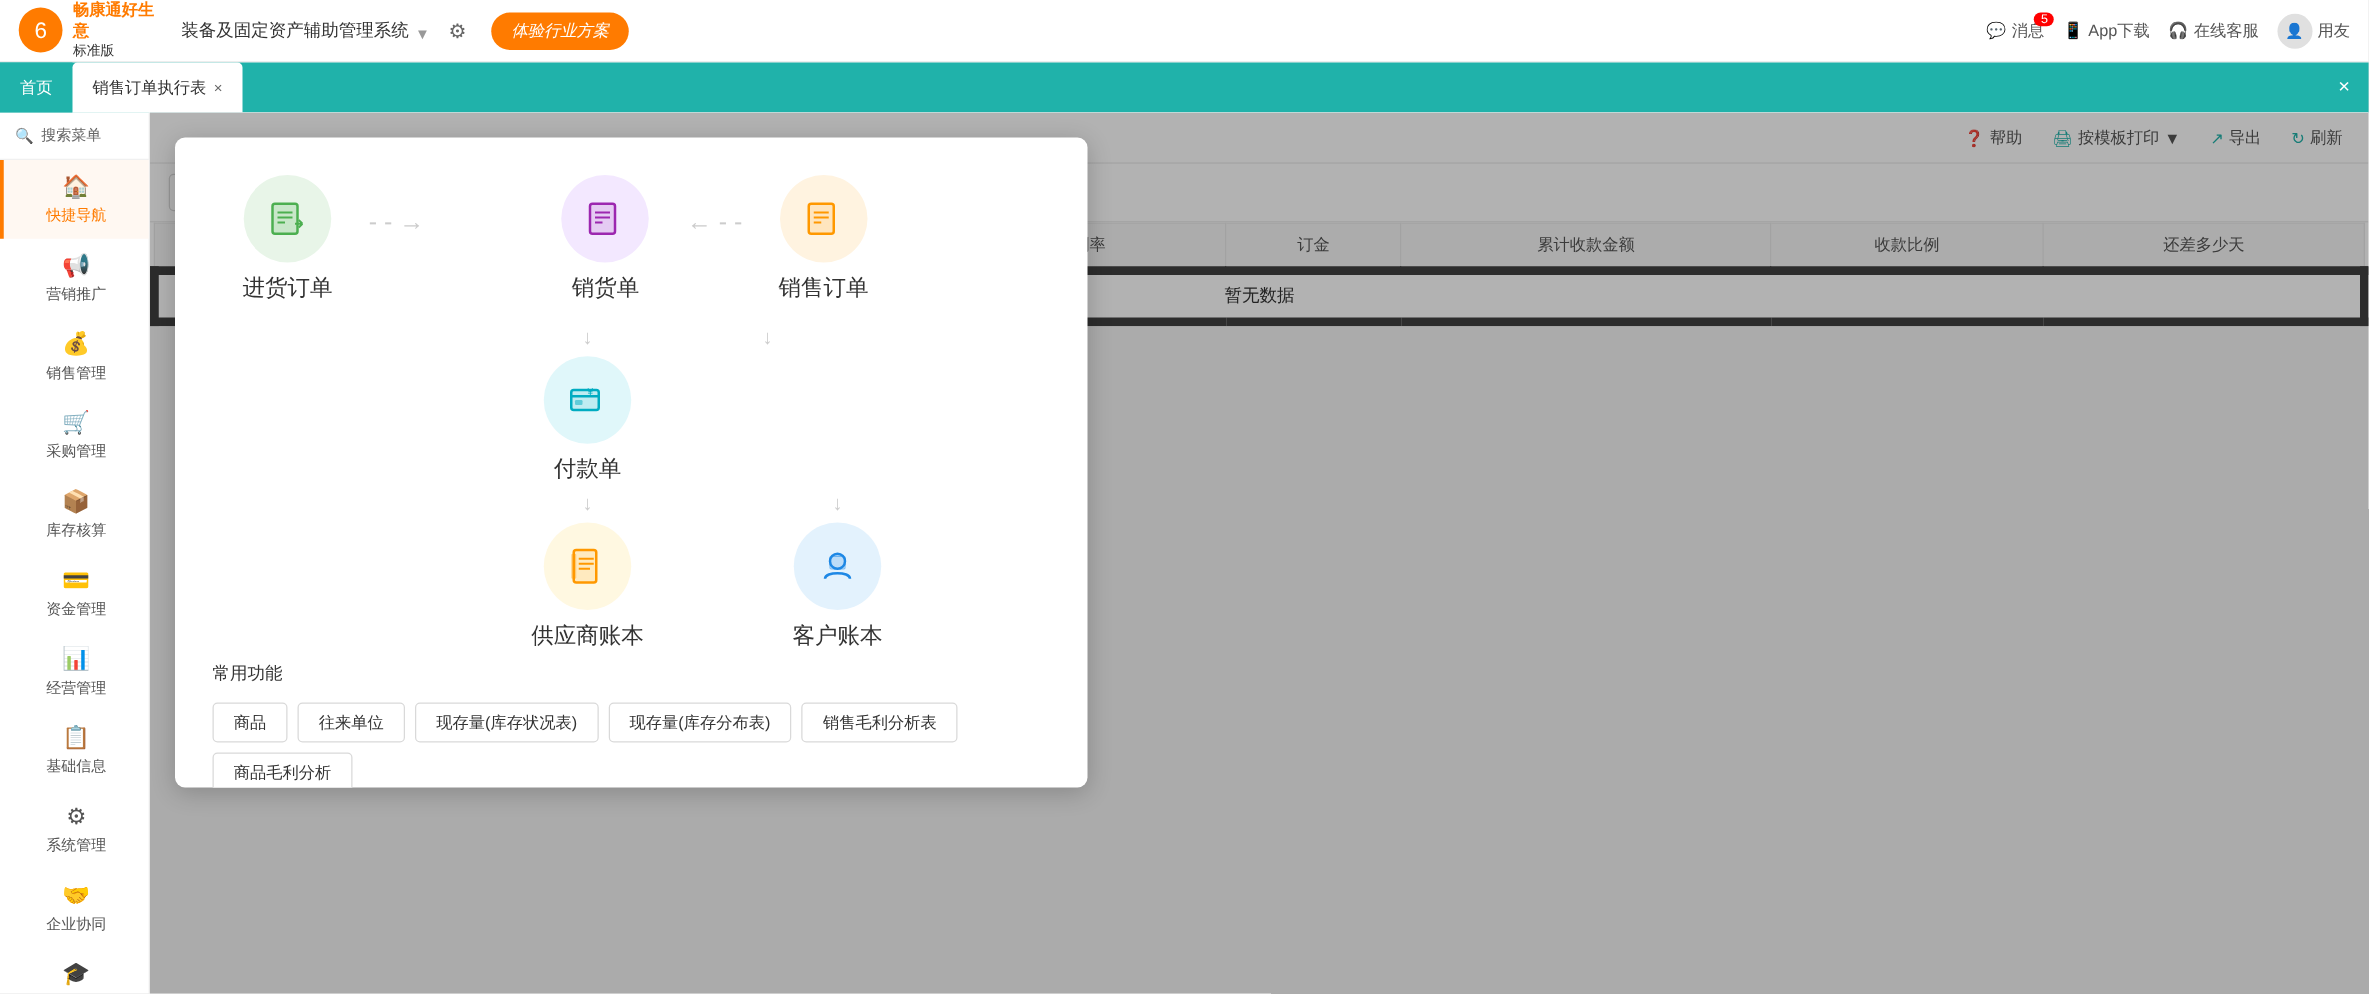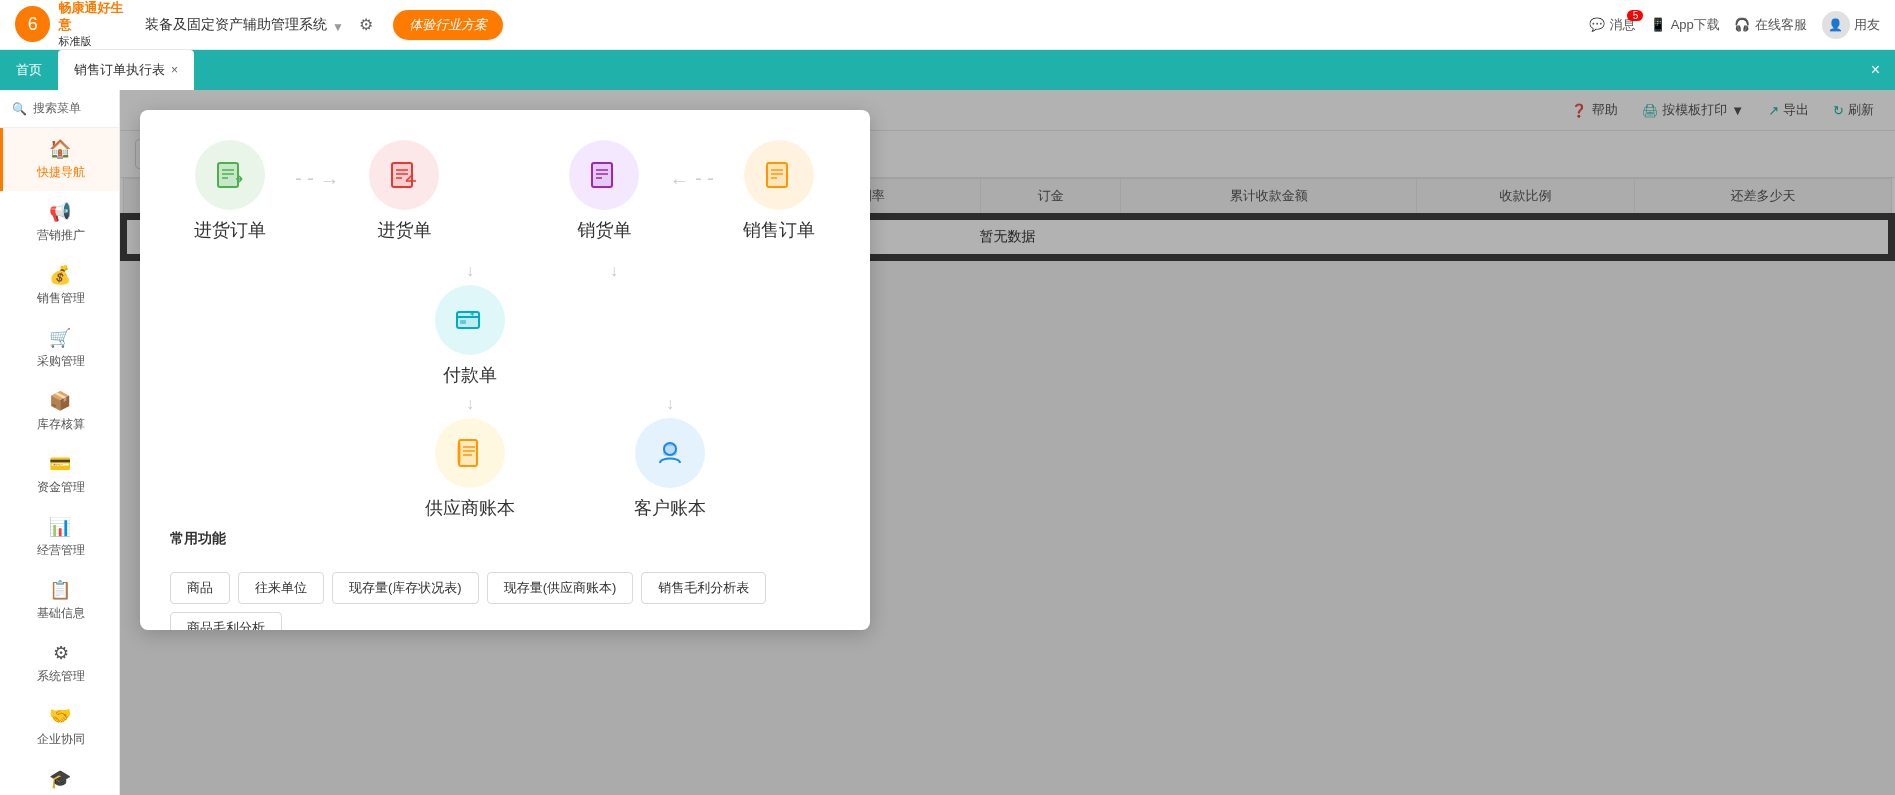--- a/index.html
+++ b/index.html
@@ -163,21 +163,21 @@
     .flow-circle.blue { background: #e3f2fd; color: #1e88e5; }
     .flow-label { font-size: 18px; color: #333; }
 
     .flow-arrow { color: #ccc; font-size: 20px; margin: 0 5px; padding-bottom: 25px; }
     .flow-down { color: #ccc; font-size: 16px; text-align: center; margin-bottom: 5px; }
 
     .flow-col { display: flex; flex-direction: column; align-items: center; }
 
     
     .common-section { padding: 10px 30px 15px 30px; }
-    .common-title { font-size: 14px; color: #333; margin-bottom: 24px; font-weight: bold; }
+    .common-title { font-size: 14px; color: #333; margin-bottom: 14px; }
     .btn-grid { display: flex; flex-wrap: wrap; gap: 8px; margin-bottom: 8px; }
     .func-btn {
       border: 1px solid #d9d9d9; background: #fff; color: #333; border-radius: 4px;
       padding: 6px 16px; font-size: 13px; cursor: pointer; white-space: nowrap;
     }
 
     
     .avatar-placeholder {
       width: 28px; height: 28px; border-radius: 50%; background: #e0e0e0;
       display: flex; align-items: center; justify-content: center; font-size: 12px; color: #999;
@@ -361,34 +361,20 @@
                   <line x1="8" y1="15" x2="20" y2="15" stroke="#4caf50" stroke-width="1.5"></line>
                   <line x1="8" y1="19" x2="14" y2="19" stroke="#4caf50" stroke-width="1.5"></line>
                   <path d="M22 20 L28 20 M28 20 L25 17 M28 20 L25 23" stroke="#4caf50" stroke-width="1.5"></path>
                 </svg>
               </div>
               <span class="flow-label">进货订单</span>
             </div>
 
             <div class="flow-arrow">- - →</div>
 
-            <div class="flow-node">
-              <div class="flow-circle red">
-                <svg width="32" height="32" viewBox="0 0 32 32" fill="none">
-                  <rect x="4" y="4" width="20" height="24" rx="2" fill="#e53935" opacity="0.15"></rect>
-                  <rect x="4" y="4" width="20" height="24" rx="2" stroke="#e53935" stroke-width="2" fill="none"></rect>
-                  <line x1="8" y1="11" x2="20" y2="11" stroke="#e53935" stroke-width="1.5"></line>
-                  <line x1="8" y1="15" x2="20" y2="15" stroke="#e53935" stroke-width="1.5"></line>
-                  <line x1="8" y1="19" x2="14" y2="19" stroke="#e53935" stroke-width="1.5"></line>
-                  <path d="M18 22 L24 16" stroke="#e53935" stroke-width="1.5"></path>
-                  <path d="M18 22 L28 22" stroke="#e53935" stroke-width="1.5"></path>
-                </svg>
-              </div>
-              <span class="flow-label">进货单</span>
-            </div>
 
             <div style="width:80px"></div>
 
             <div class="flow-node">
               <div class="flow-circle purple">
                 <svg width="32" height="32" viewBox="0 0 32 32" fill="none">
                   <rect x="4" y="4" width="20" height="24" rx="2" fill="#9c27b0" opacity="0.15"></rect>
                   <rect x="4" y="4" width="20" height="24" rx="2" stroke="#9c27b0" stroke-width="2" fill="none"></rect>
                   <line x1="8" y1="11" x2="20" y2="11" stroke="#9c27b0" stroke-width="1.5"></line>
                   <line x1="8" y1="15" x2="20" y2="15" stroke="#9c27b0" stroke-width="1.5"></line>
@@ -479,21 +465,21 @@
             </div>
           </div>
         </div>
 
         <div class="common-section">
           <div class="common-title">常用功能</div>
           <div class="btn-grid">
             <button class="func-btn">商品</button>
             <button class="func-btn">往来单位</button>
             <button class="func-btn">现存量(库存状况表)</button>
-            <button class="func-btn">现存量(供应商账本)</button>
+            <button class="func-btn">现存量(库存分布表)</button>
             <button class="func-btn">销售毛利分析表</button>
             <button class="func-btn">商品毛利分析</button>
           </div>
           <div class="btn-grid">
             <button class="func-btn">销售排行榜</button>
             <button class="func-btn">收款情况统计</button>
             <button class="func-btn">付款情况统计</button>
           </div>
         </div>
 

